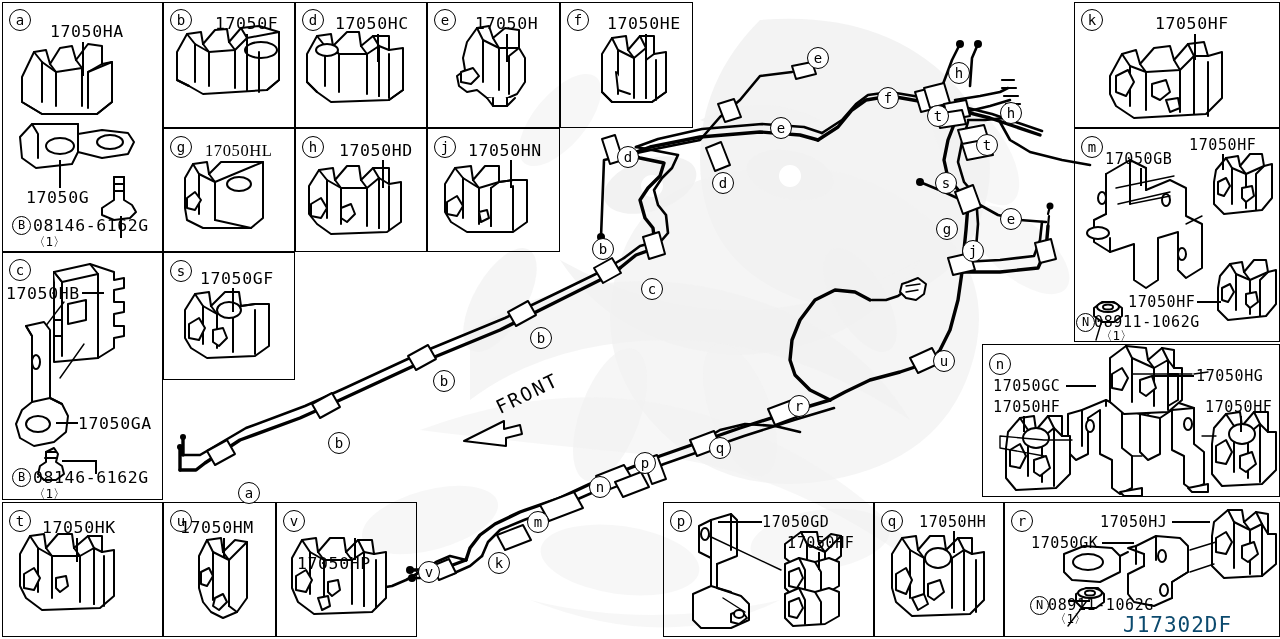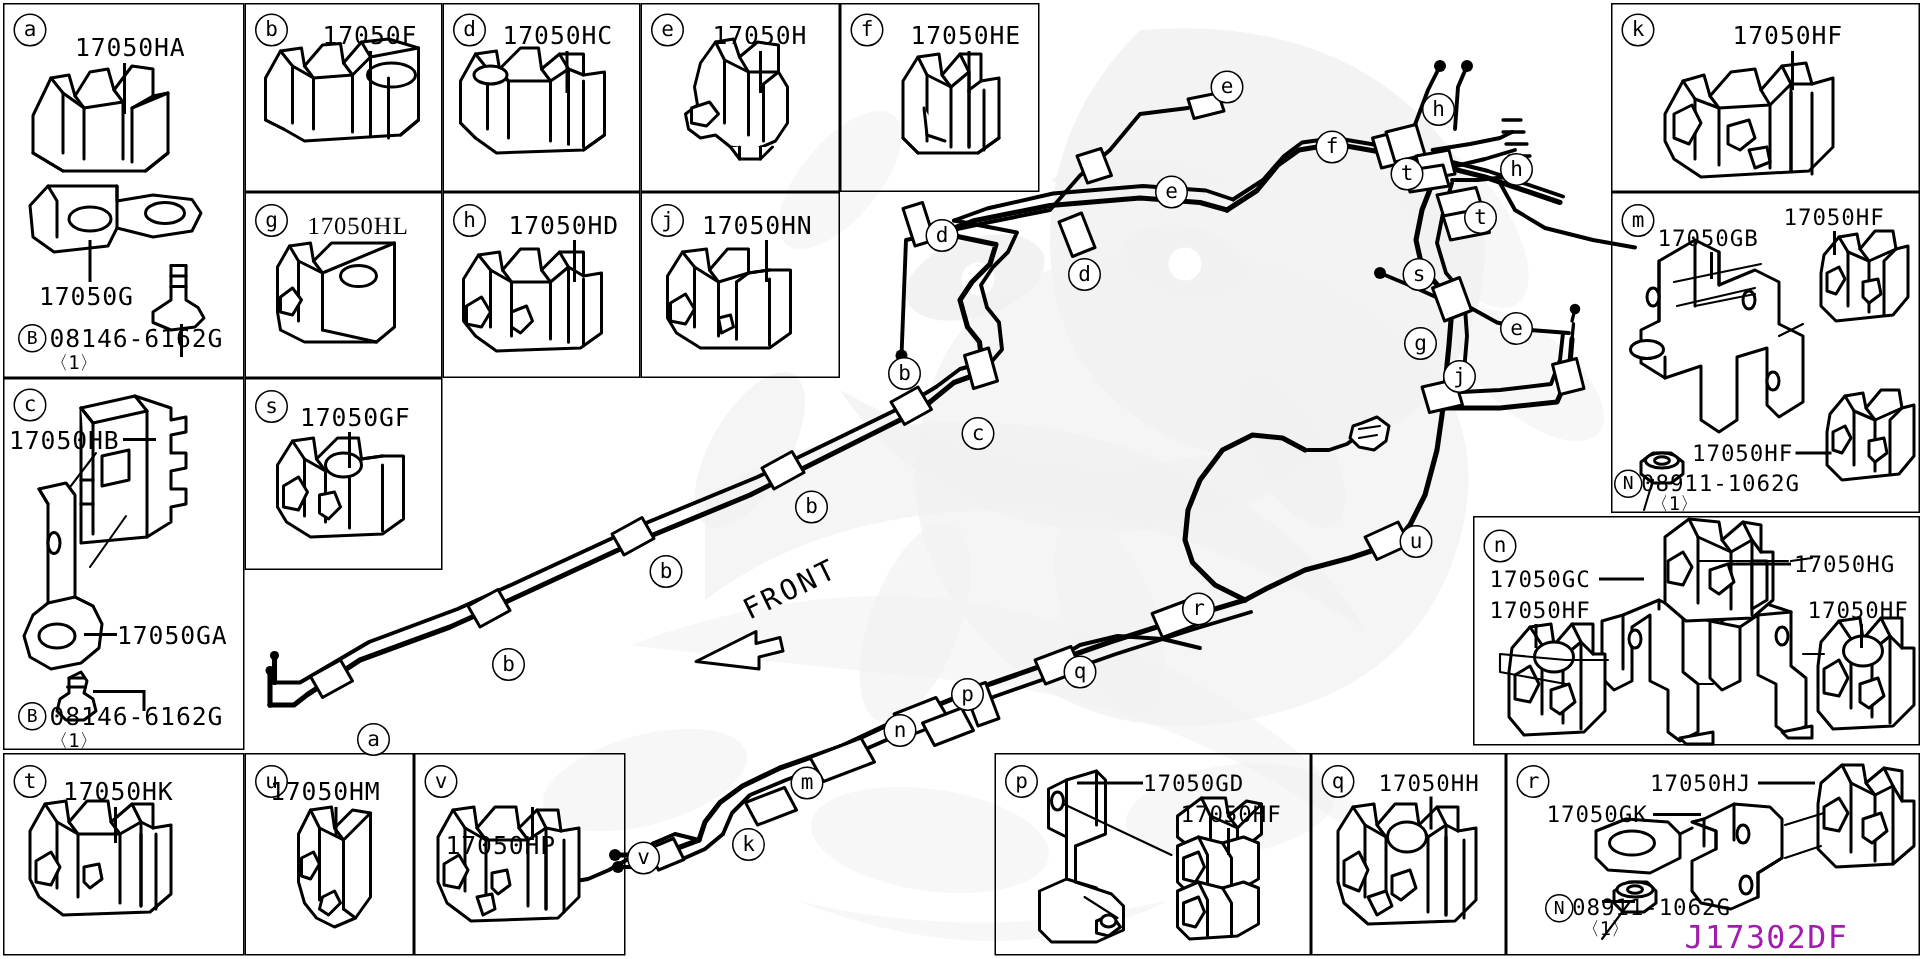--- a/index.html
+++ b/index.html
@@ -14,21 +14,21 @@
        width:22px;height:22px;line-height:20px;text-align:center;
        font-size:14px;font-family:"DejaVu Sans Mono","Liberation Mono",monospace;
        color:#000;background:#fff;box-sizing:border-box;}
   .bub.sm{width:19px;height:19px;line-height:17px;font-size:12px;}
   
   .pn{position:absolute;font-size:16.5px;letter-spacing:.6px;color:#000;white-space:nowrap;
       font-family:"DejaVu Sans Mono","Liberation Mono",monospace;}
   .pn.s{font-size:15px;}
   .qty{position:absolute;font-size:12.5px;color:#000;white-space:nowrap;
       font-family:"DejaVu Sans Mono","Liberation Mono",monospace;}
-  .drawno{position:absolute;font-size:21px;letter-spacing:1px;color:#a21caf;white-space:nowrap;
+  .drawno{position:absolute;font-size:21px;letter-spacing:1px;color:#0c4a6e;white-space:nowrap;
       font-family:"DejaVu Sans Mono","Liberation Mono",monospace;}
   .lead{position:absolute;background:#000;}
   svg{display:block;overflow:visible;}
   .ink{fill:none;stroke:#000;stroke-width:2.2;stroke-linecap:round;stroke-linejoin:round;}
   .ink-thin{fill:none;stroke:#000;stroke-width:1.4;stroke-linecap:round;stroke-linejoin:round;}
   .ink-f{fill:#fff;stroke:#000;stroke-width:2.0;stroke-linejoin:round;stroke-linecap:round;}
   .pipe{fill:none;stroke:#000;stroke-width:3.4;stroke-linecap:round;stroke-linejoin:round;}
   .pipe2{fill:none;stroke:#000;stroke-width:2.6;stroke-linecap:round;stroke-linejoin:round;}
   .clip{fill:#fff;stroke:#000;stroke-width:2.0;stroke-linejoin:round;}
   .wm{fill:#f1f1f1;stroke:none;}

